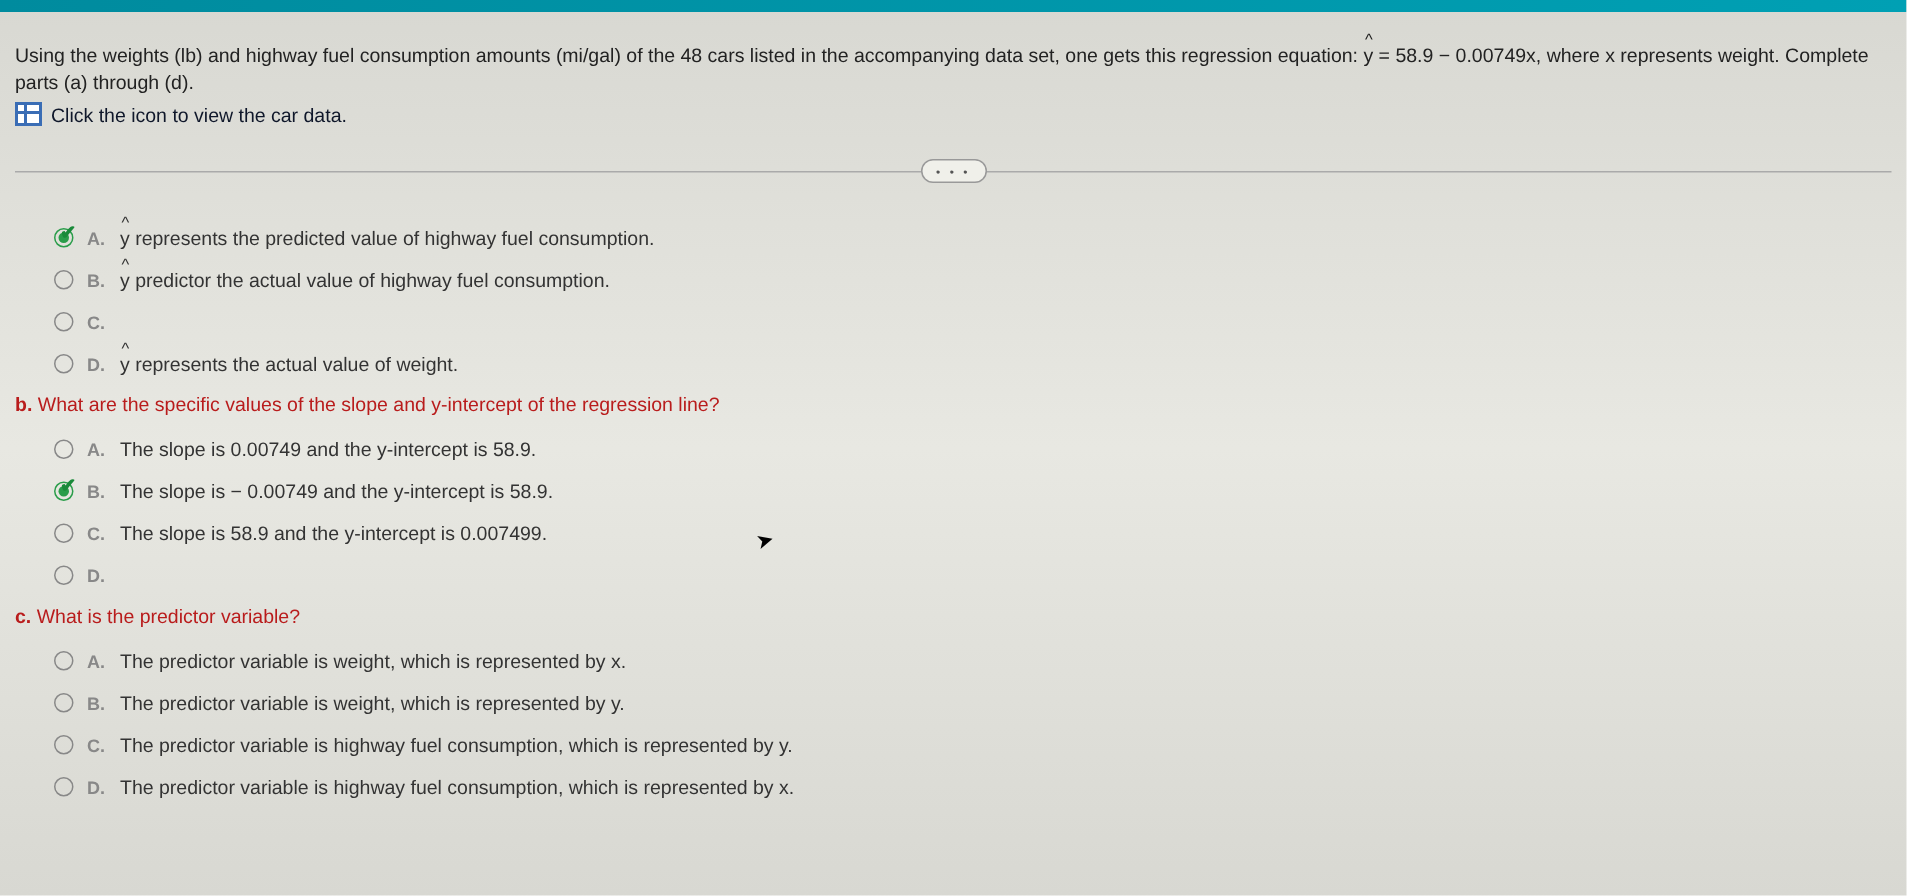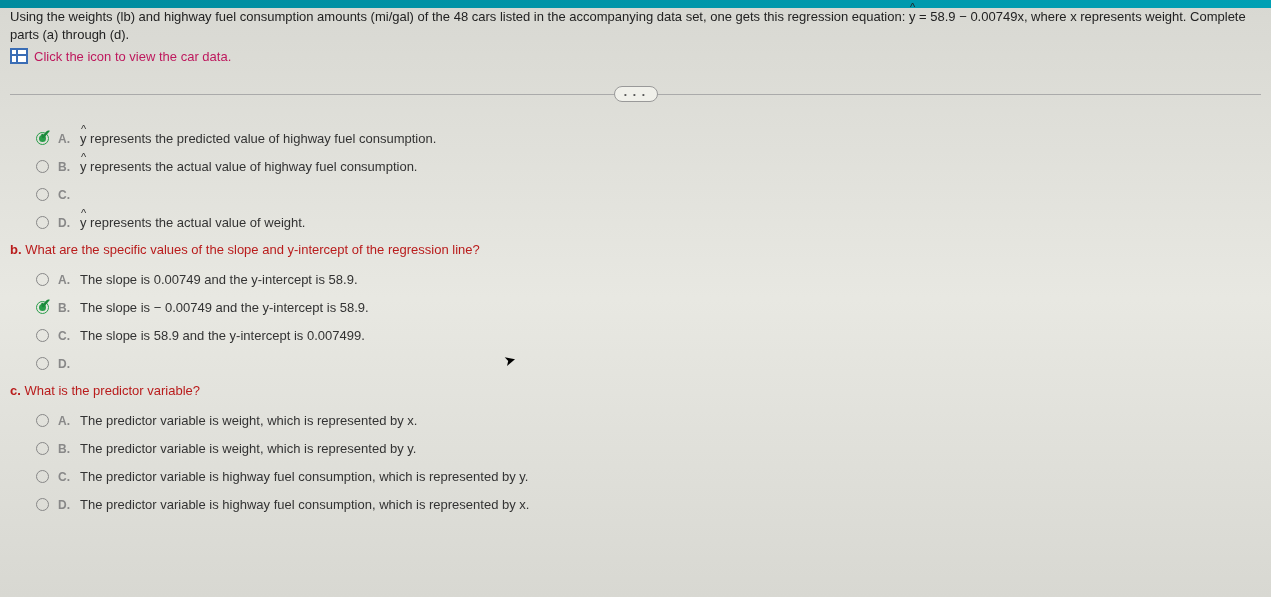--- a/index.html
+++ b/index.html
@@ -11,21 +11,21 @@
       width: 1271px;
       height: 597px;
       overflow: hidden;
       position: relative;
     }
     .topbar {
       height: 8px;
       background: linear-gradient(to right, #008b9e, #00a0b4);
     }
     .content {
-      padding: 0 10px 0 10px;
+      padding: 20px 10px 0 10px;
     }
     .problem-text {
       line-height: 1.4;
       color: #222;
       margin-bottom: 4px;
     }
     .yhat {
       position: relative;
       display: inline-block;
     }
@@ -62,21 +62,21 @@
       top: 4px;
       left: 0;
     }
     .table-icon::after {
       width: 2px;
       height: 100%;
       left: 4px;
       top: 0;
     }
     .link-text {
-      color: #be185d;
+      color: #0f172a;
     }
     .divider-wrap {
       position: relative;
       margin: 30px 0 35px 0;
     }
     .divider-line {
       border: none;
       border-top: 1px solid #aaa;
     }
     .expand-pill {
@@ -196,21 +196,21 @@
 
   <div class="question-block">
     <div class="option-row">
       <span class="radio-wrap"><span class="radio checked"></span><span class="check-overlay">✔</span></span>
       <span class="opt-letter">A.</span>
       <span class="opt-text"><span class="yhat">y</span><span> represents the predicted value of highway fuel consumption.</span></span>
     </div>
     <div class="option-row">
       <span class="radio-wrap"><span class="radio"></span></span>
       <span class="opt-letter">B.</span>
-      <span class="opt-text"><span class="yhat">y</span><span> represents the actual value of highway fuel consumption.</span></span>
+      <span class="opt-text"><span class="yhat">y</span><span> predictor the actual value of highway fuel consumption.</span></span>
     </div>
     <div class="option-row">
       <span class="radio-wrap"><span class="radio"></span></span>
       <span class="opt-letter">C.</span>
     </div>
     <div class="option-row">
       <span class="radio-wrap"><span class="radio"></span></span>
       <span class="opt-letter">D.</span>
       <span class="opt-text"><span class="yhat">y</span><span> represents the actual value of weight.</span></span>
     </div>

